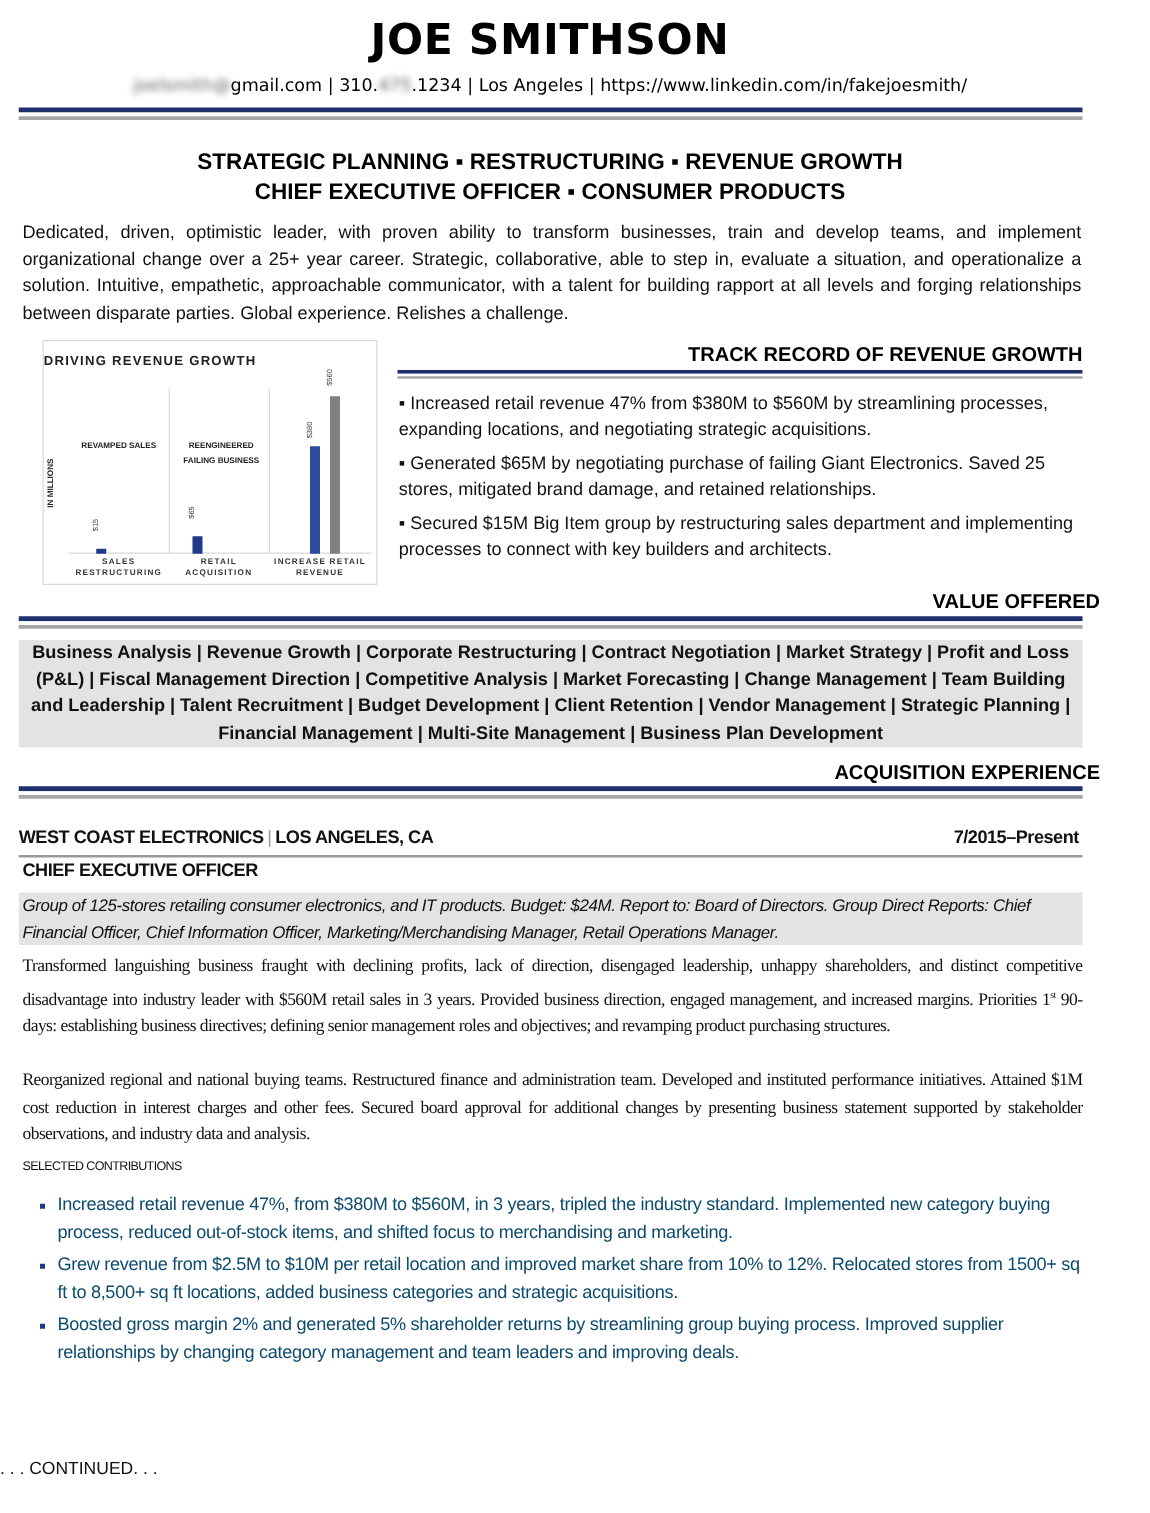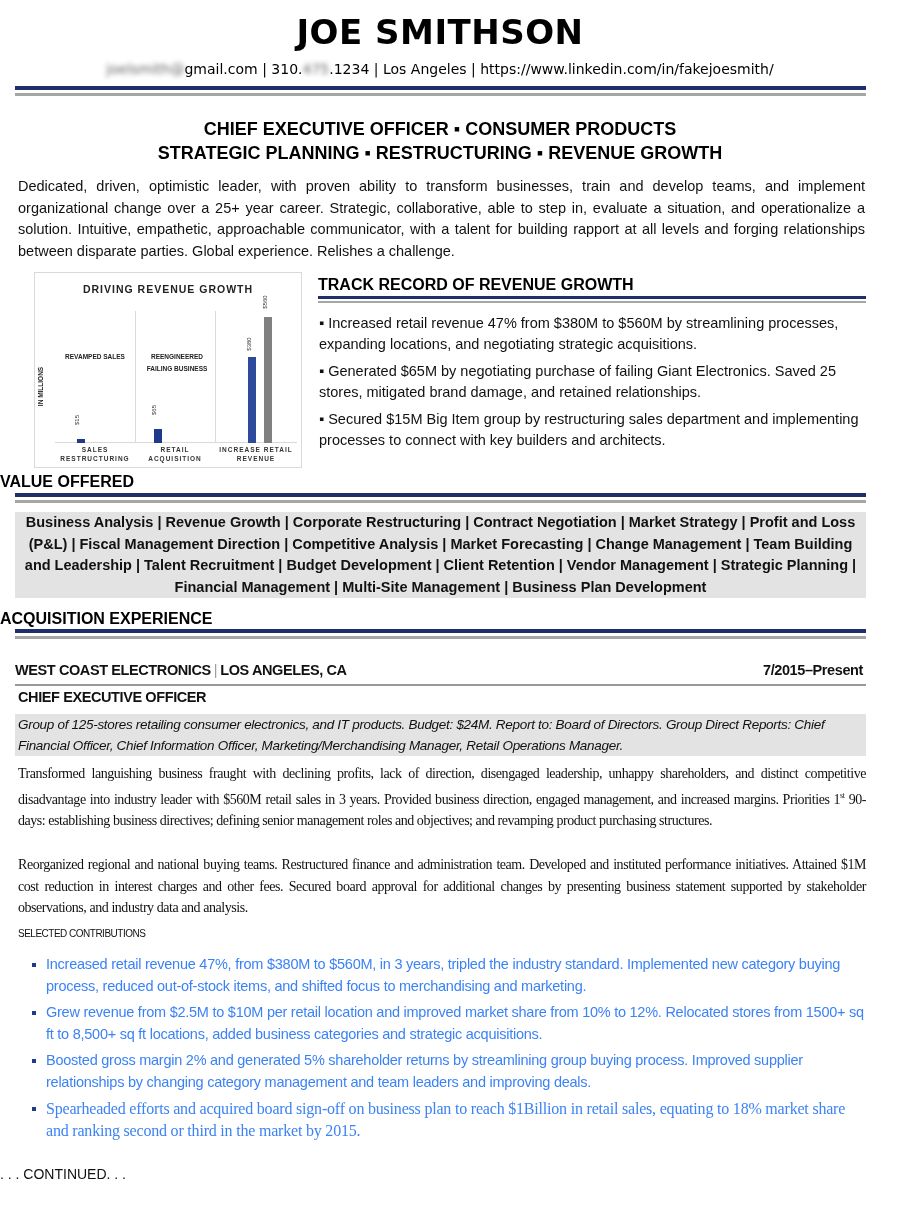--- a/index.html
+++ b/index.html
@@ -12,68 +12,68 @@
 
     .rule { position: absolute; left: 15px; width: 851px; }
     .rule .navy { height: 4px; background: #1f2f6b; }
     .rule .gap { height: 3px; background: #fff; }
     .rule .gray { height: 3px; background: #a6a6a6; }
 
     .headline { position: absolute; top: 117px; left: 0; width: 880px; text-align: center; font-weight: bold; font-size: 18px; line-height: 24px; color: #000; }
     .summary { position: absolute; top: 176px; left: 18px; width: 847px; font-size: 14.5px; line-height: 21.5px; text-align: justify; color: #111; }
 
     .chart { position: absolute; top: 272px; left: 34px; width: 268px; height: 196px; border: 1px solid #d9d9d9; background: #fff; }
-    .chart-title { position: absolute; top: 10px; left: 0; width: 100%; text-align: center; font-weight: bold; font-size: 10.5px; letter-spacing: 1px; color: #222; }
+    .chart-title { position: absolute; top: 10px; left: 0; width: 100%; font-weight: bold; font-size: 10.5px; letter-spacing: 1px; color: #222; }
     .chart-ylabel { position: absolute; left: -14px; top: 110px; transform: rotate(-90deg); font-size: 6.5px; font-weight: bold; color: #222; white-space: nowrap; }
     .chart-plot { position: absolute; left: 20px; top: 38px; width: 242px; height: 132px; }
     .divider-v { position: absolute; top: 0; bottom: 0; width: 1px; background: #d9d9d9; }
     .baseline { position: absolute; left: 0; right: 0; bottom: 0; height: 1px; background: #d9d9d9; }
     .annot { position: absolute; font-size: 6.5px; font-weight: bold; text-align: center; line-height: 12px; color: #222; }
     .bar { position: absolute; bottom: 0; width: 8px; }
     .bar-label { position: absolute; font-size: 6px; color: #333; transform: rotate(-90deg); white-space: nowrap; }
     .cat { position: absolute; top: 172px; font-size: 6.5px; font-weight: bold; letter-spacing: 1px; text-align: center; line-height: 9px; color: #333; }
 
-    .section-title { position: absolute; font-weight: bold; font-size: 16px; color: #000; text-align: left; }
+    .section-title { position: absolute; font-weight: bold; font-size: 16px; color: #000; text-align: right; }
     .track-list { position: absolute; top: 313px; left: 319px; width: 550px; font-size: 14.5px; line-height: 20.5px; color: #111; }
     .track-list p { margin-bottom: 7px; }
 
     .skills { position: absolute; top: 512px; left: 15px; width: 851px; background: #e3e3e3; font-weight: bold; font-size: 14.5px; line-height: 21.5px; text-align: center; padding: 0 2px; color: #111; }
 
     .job-header { position: absolute; top: 662px; left: 15px; width: 848px; font-weight: bold; font-size: 14.5px; letter-spacing: -0.4px; color: #111; }
     .job-header .sep { color: #999; font-weight: normal; padding: 0 3px; }
     .job-date { position: absolute; right: 0; top: 0; }
     .job-rule { position: absolute; top: 684px; left: 15px; width: 851px; height: 2px; background: #999; }
     .job-title { position: absolute; top: 689px; left: 18px; font-weight: bold; font-size: 14.5px; letter-spacing: -0.4px; color: #111; }
     .job-desc { position: absolute; top: 714px; left: 15px; width: 851px; background: #e3e3e3; font-style: italic; font-size: 13.5px; line-height: 21px; padding: 0 3px; letter-spacing: -0.3px; color: #111; }
 
     .body-para { position: absolute; left: 18px; width: 848px; font-size: 14px; line-height: 21.5px; text-align: justify; letter-spacing: -0.45px; color: #111; font-family: Liberation Serif, serif; }
     .body-para sup { font-size: 8px; }
     .contrib-head { position: absolute; top: 928px; left: 18px; font-size: 10px; letter-spacing: -0.5px; color: #111; }
     .contrib-list { position: absolute; top: 954px; left: 30px; width: 836px; list-style: none; }
-    .contrib-list li { position: relative; padding-left: 16px; font-size: 14.5px; line-height: 21.5px; margin-bottom: 5px; letter-spacing: -0.25px; color: #3b82f6; }
+    .contrib-list li { position: relative; padding-left: 16px; font-size: 14.5px; line-height: 21.5px; margin-bottom: 5px; letter-spacing: -0.25px; color: #0c4a6e; }
     .contrib-list li::before { content: ""; position: absolute; left: 2px; top: 9px; width: 4px; height: 4px; background: #1f3a8a; }
     .contrib-list li.serif { font-family: "Liberation Serif", serif; font-size: 16px; letter-spacing: -0.2px; }
     .continued { position: absolute; top: 1166px; left: 0; width: 880px; text-align: left; font-size: 14px; color: #111; }
   </style>
 </head>
 <body>
 
 <div class="name">JOE SMITHSON</div>
 <div class="contact">
   <span class="blur">joelsmith@</span><span>gmail.com</span><span> | </span><span>310.</span><span class="blur">475</span><span>.1234</span><span> | </span><span>Los Angeles</span><span> | </span><span>https://www.linkedin.com/in/fakejoesmith/</span>
 </div>
 <div class="rule" style="top:86px;">
     <div class="navy"></div>
     <div class="gap"></div>
     <div class="gray"></div>
   </div>
 
 <div class="headline">
+  <div>STRATEGIC PLANNING ▪ RESTRUCTURING ▪ REVENUE GROWTH</div>
   <div>CHIEF EXECUTIVE OFFICER ▪ CONSUMER PRODUCTS</div>
-  <div>STRATEGIC PLANNING ▪ RESTRUCTURING ▪ REVENUE GROWTH</div>
 </div>
 <div class="summary">Dedicated, driven, optimistic leader, with proven ability to transform businesses, train and develop teams, and implement organizational change over a 25+ year career.  Strategic, collaborative, able to step in, evaluate a situation, and operationalize a solution. Intuitive, empathetic, approachable communicator, with a talent for building rapport at all levels and forging relationships between disparate parties. Global experience. Relishes a challenge.</div>
 
 <div class="chart">
   <div class="chart-title">DRIVING REVENUE GROWTH</div>
   <div class="chart-ylabel">IN MILLIONS</div>
   <div class="chart-plot">
     <div class="divider-v" style="left:80px;"></div>
     <div class="divider-v" style="left:160px;"></div>
     <div class="baseline"></div>
@@ -134,16 +134,15 @@
 <div class="job-desc">Group of 125-stores retailing consumer electronics, and IT products. Budget: $24M. Report to: Board of Directors. Group Direct Reports: Chief Financial Officer, Chief Information Officer, Marketing/Merchandising Manager, Retail Operations Manager.</div>
 
 <div class="body-para" style="top:763px;"><span>Transformed languishing business fraught with declining profits, lack of direction, disengaged leadership, unhappy shareholders, and distinct competitive disadvantage into industry leader with $560M retail sales in 3 years. Provided business direction, engaged management, and increased margins. Priorities 1</span><sup>st</sup><span> 90-days: establishing business directives; defining senior management roles and objectives; and revamping product purchasing structures.</span></div>
 <div class="body-para" style="top:854px;">Reorganized regional and national buying teams. Restructured finance and administration team. Developed and instituted performance initiatives. Attained $1M cost reduction in interest charges and other fees. Secured board approval for additional changes by presenting business statement supported by stakeholder observations, and industry data and analysis.</div>
 
 <div class="contrib-head">SELECTED CONTRIBUTIONS</div>
 <ul class="contrib-list">
   <li>Increased retail revenue 47%, from $380M to $560M, in 3 years, tripled the industry standard. Implemented new category buying process, reduced out-of-stock items, and shifted focus to merchandising and marketing.</li>
   <li>Grew revenue from $2.5M to $10M per retail location and improved market share from 10% to 12%. Relocated stores from 1500+ sq ft to 8,500+ sq ft locations, added business categories and strategic acquisitions.</li>
   <li>Boosted gross margin 2% and generated 5% shareholder returns by streamlining group buying process. Improved supplier relationships by changing category management and team leaders and improving deals.</li>
-  <li class="serif">Spearheaded efforts and acquired board sign-off on business plan to reach $1Billion in retail sales, equating to 18% market share and ranking second or third in the market by 2015.</li>
 </ul>
 
 <div class="continued">. . . CONTINUED. . .</div>
 
 </body></html>

